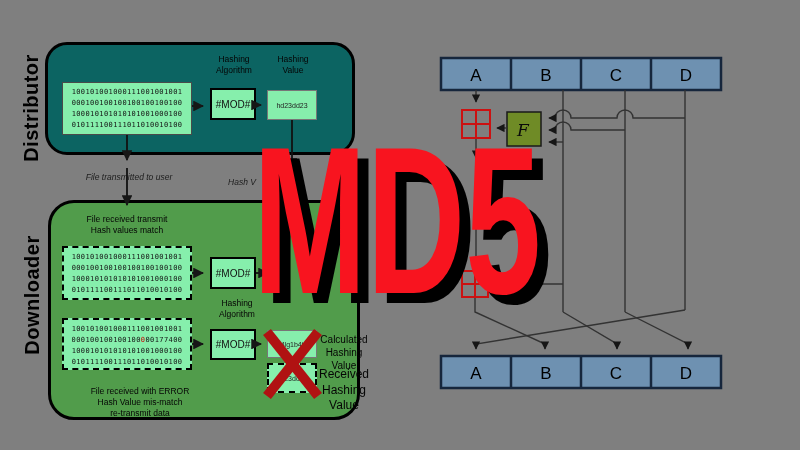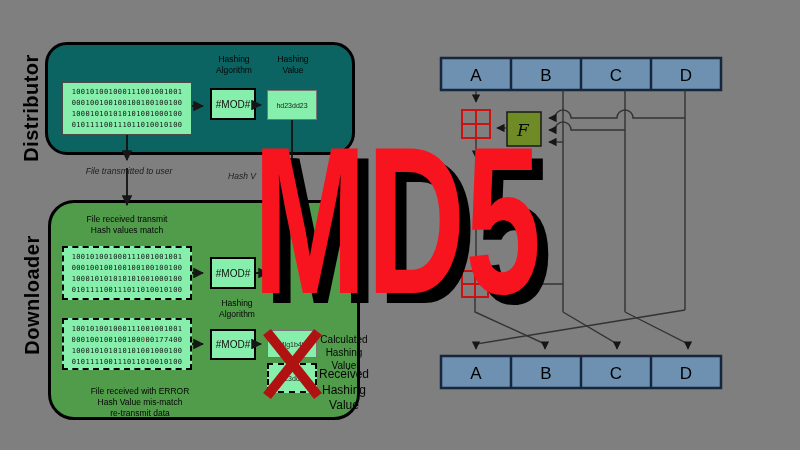--- a/index.html
+++ b/index.html
@@ -17,21 +17,21 @@
   .vlabel {
     position:absolute; width:130px; height:24px;
     transform:rotate(-90deg);
     text-align:center; font-weight:bold; font-size:20px; color:#000;
     letter-spacing:0.5px;
   }
   .lbl {
     position:absolute; font-size:8.5px; line-height:1.3;
     text-align:center; color:#050505; white-space:pre-line;
   }
-  .ital { font-style:italic; color:#1c1c1c; }
+  .ital { font-style:italic; color:#1c1c1c;margin-top:6px; }
   .graybox { position:absolute; background:#86efac; }
   .binbox { border:1px solid #4a4a4a; padding-top:4px; }
   .binbox div { font-family:"DejaVu Sans Mono", monospace; font-size:7px;
     letter-spacing:0.4px; line-height:11px; text-align:center; color:#141414; }
   .dashed { border:2.5px dashed #000; }
   .modbox { border:2px solid #000; display:flex; align-items:center;
     justify-content:center; font-size:10px; color:#111; }
   .hashbox { display:flex; align-items:center; justify-content:center;
     font-size:7px; color:#222; border:1px solid #777; }
   .hashbox.dashedb { border:2px dashed #000; }

